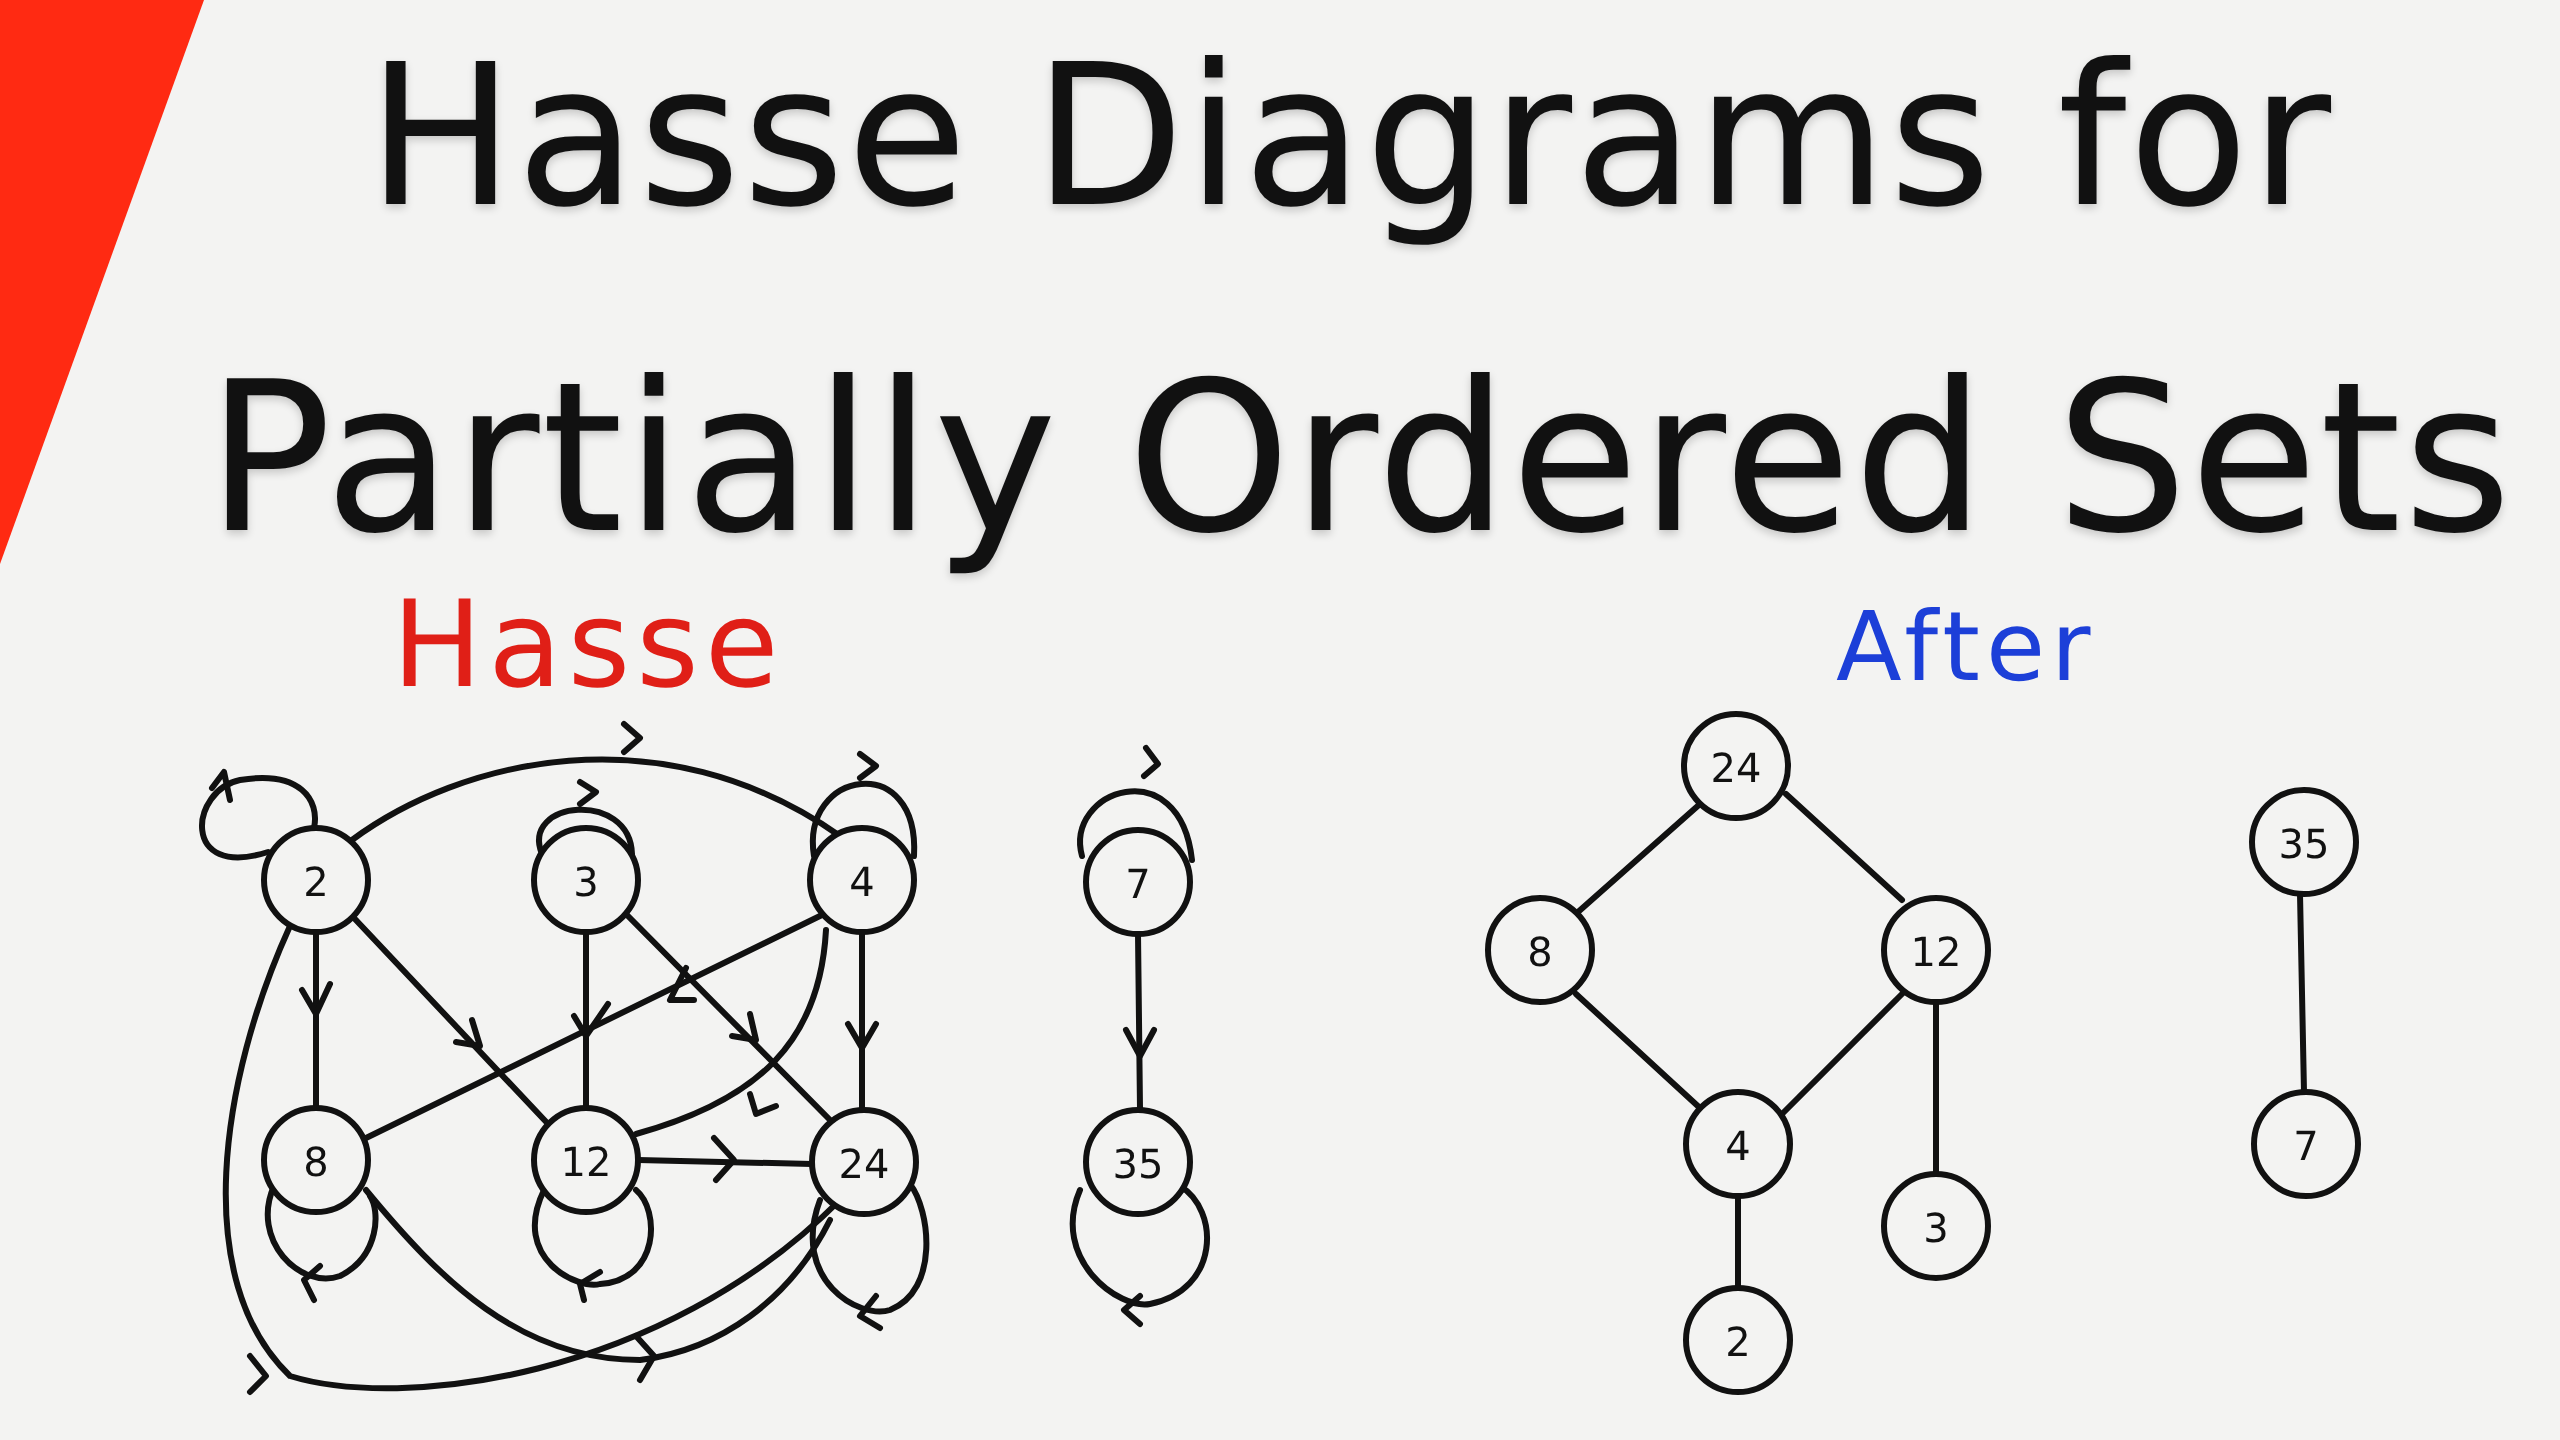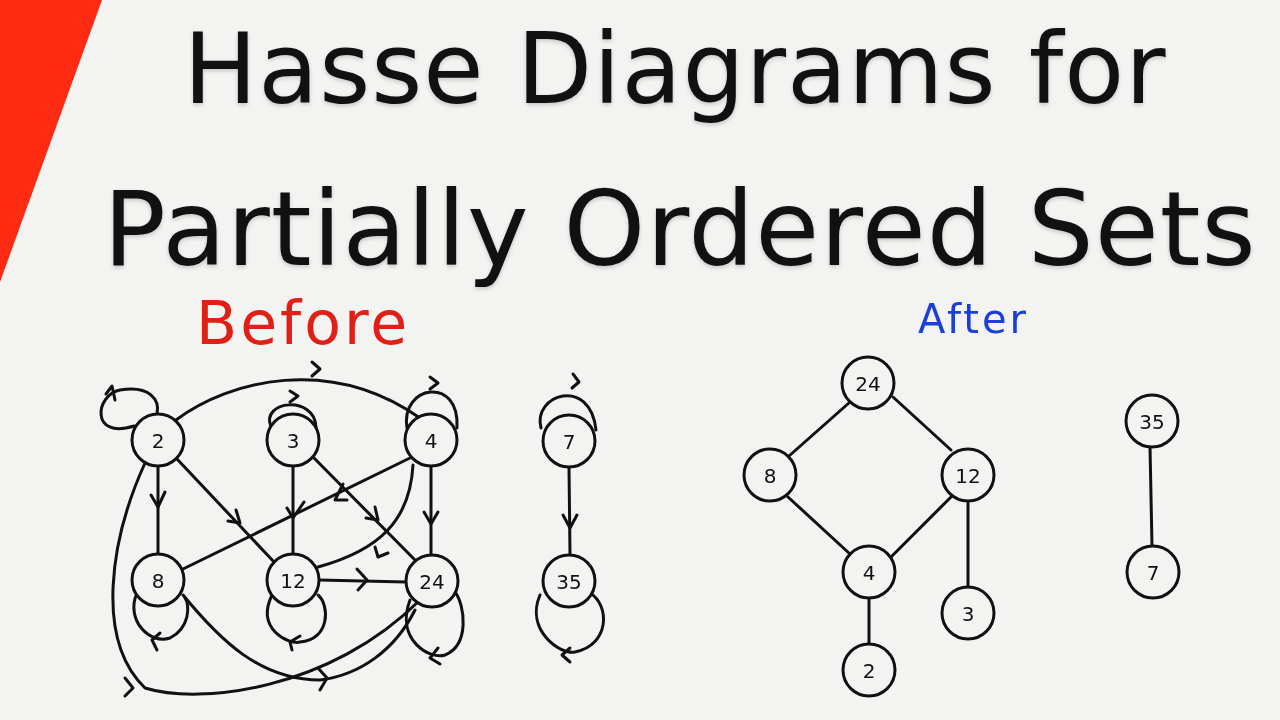--- a/index.html
+++ b/index.html
@@ -15,38 +15,38 @@
     letter-spacing: 1px; white-space: nowrap;
     text-shadow: 0 2px 4px rgba(0,0,0,0.18);
   }
   .title.l1 { top: 12px; font-size: 98px; left: 35px; }
   .title.l2 { top: 168px; font-size: 104px; left: 40px; }
   .label {
     position: absolute; font-family: "DejaVu Sans", sans-serif; font-size: 60px;
     letter-spacing: 3px;
   }
   .before { left: 196px; top: 288px; color: #e01f17; }
-  .after { left: 918px; top: 296px; color: #1c3fd8; font-size: 40px; }
+  .after { left: 918px; top: 296px; color: #1c3fd8; font-size: 48px; }
   svg.diagram { position: absolute; left: 0; top: 0; }
   .node-circle { fill: #f3f3f2; stroke: #111; stroke-width: 3; }
   .edge { stroke: #111; stroke-width: 3; fill: none; stroke-linecap: round; }
   .arrow { stroke: #111; stroke-width: 3; fill: none; stroke-linecap: round; stroke-linejoin: round; }
   .node-text { font-family: "DejaVu Sans", sans-serif; font-size: 20px; fill: #111; text-anchor: middle; dominant-baseline: central; }
 </style>
 </head>
 <body>
 
 <svg class="red-wedge" width="1280" height="720">
   <polygon points="0,0 102,0 0,282" fill="#ff2a12"></polygon>
 </svg>
 
 <div class="title l1">Hasse Diagrams for</div>
 <div class="title l2">Partially Ordered Sets</div>
 
-<div class="label before">Before</div>
+<div class="label before">Hasse</div>
 <div class="label after">After</div>
 
 <svg class="diagram" width="1280" height="720" viewBox="0 0 1280 720">
 
   <g>
 
     <path class="edge" d="M134,426 C90,440 95,395 120,390 C150,385 160,400 157,414"></path>
     <path class="arrow" d="M106,394 L112,386 L115,400"></path>
 
     <path class="edge" d="M271,427 C260,400 315,395 316,427"></path>

